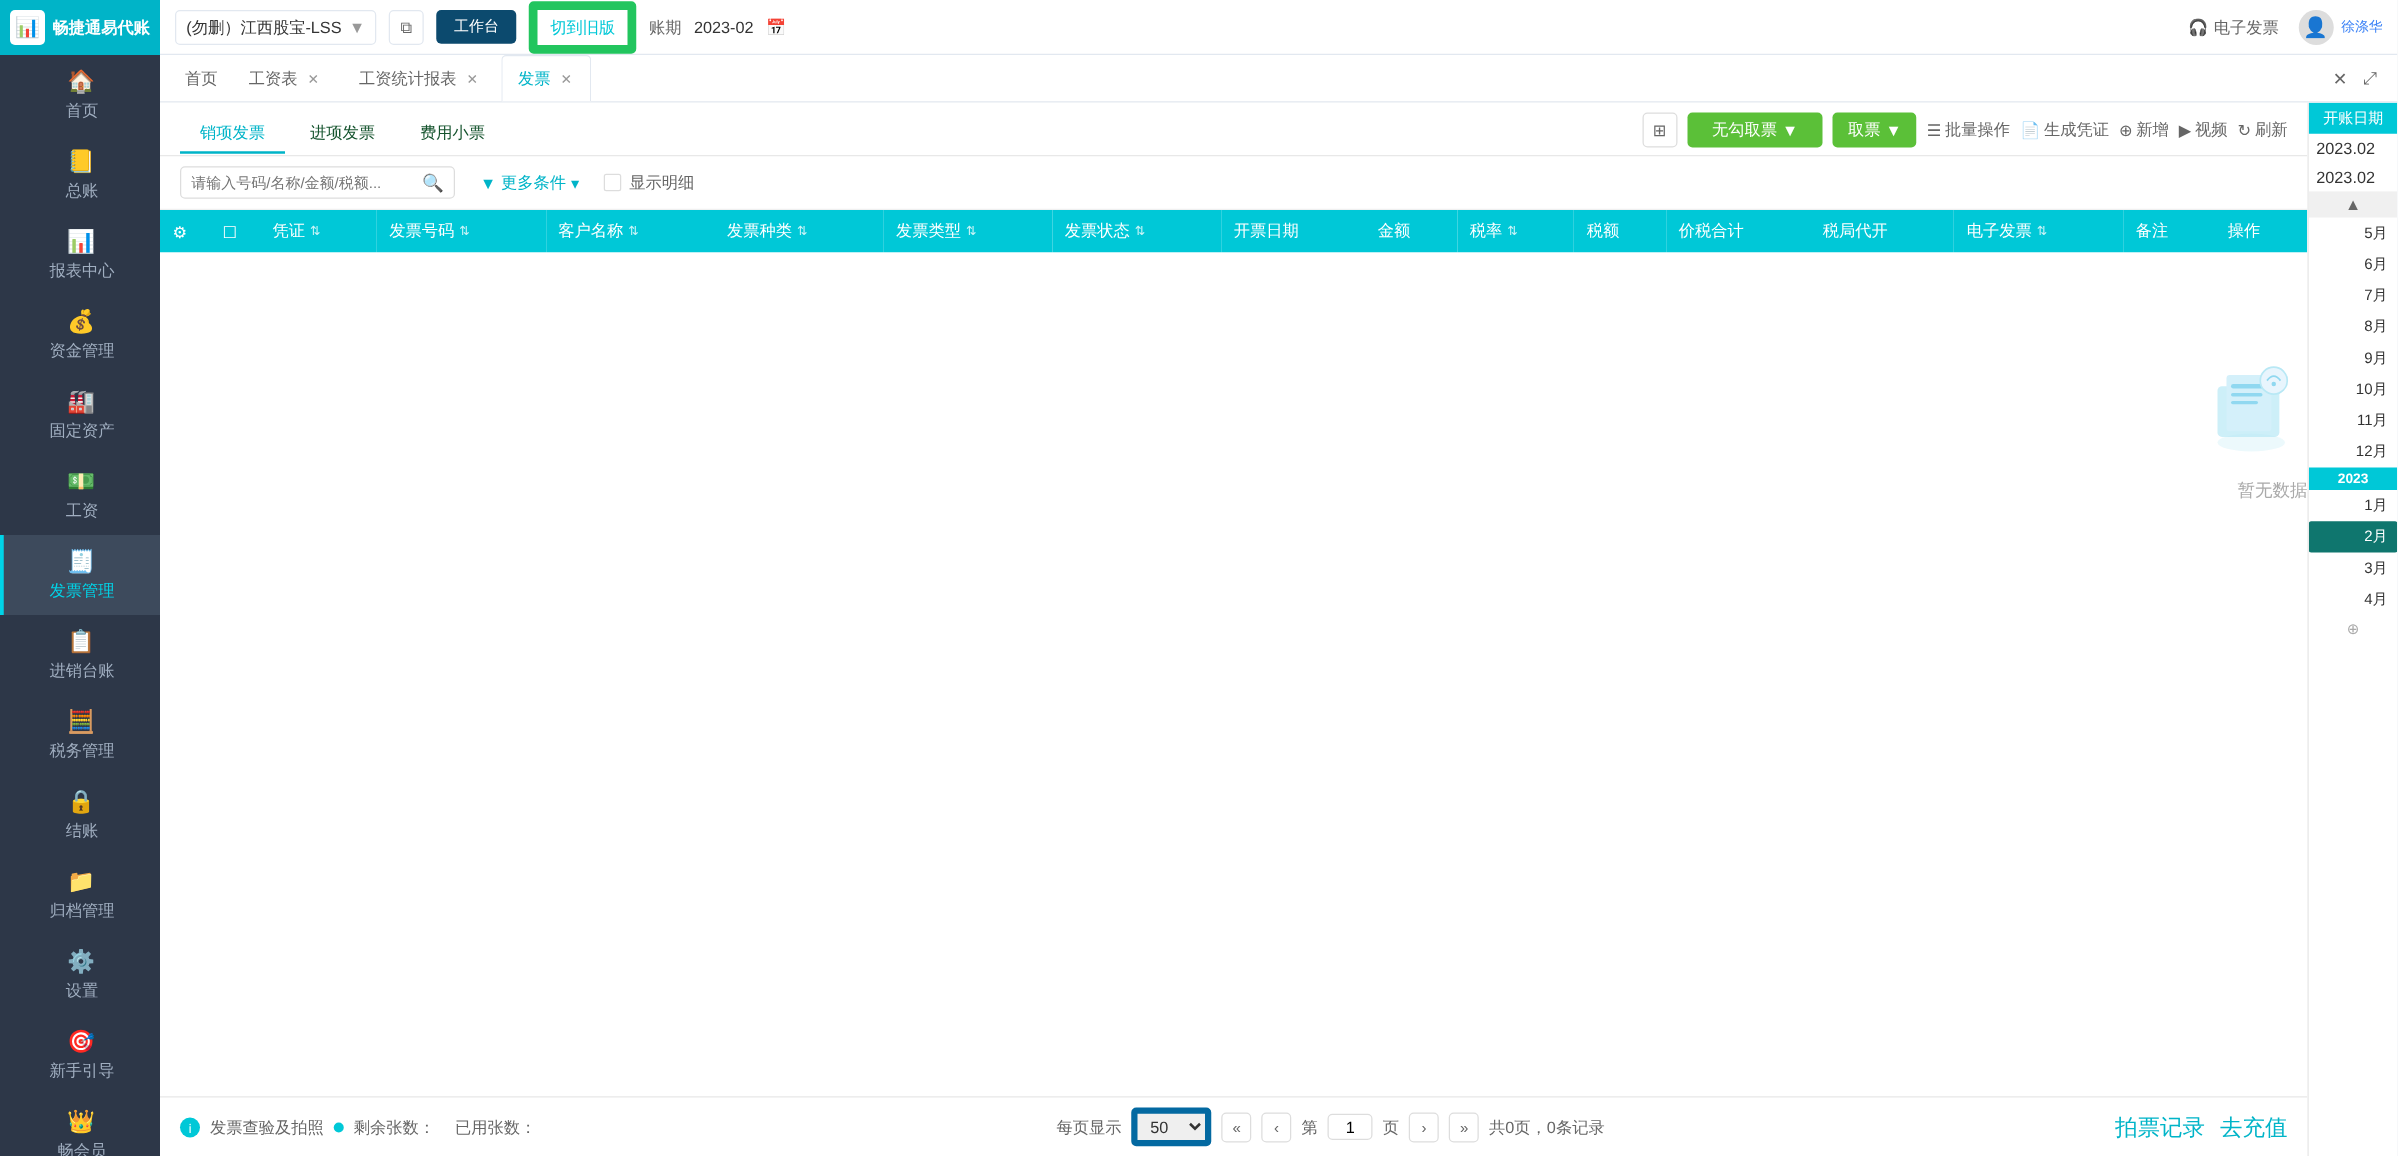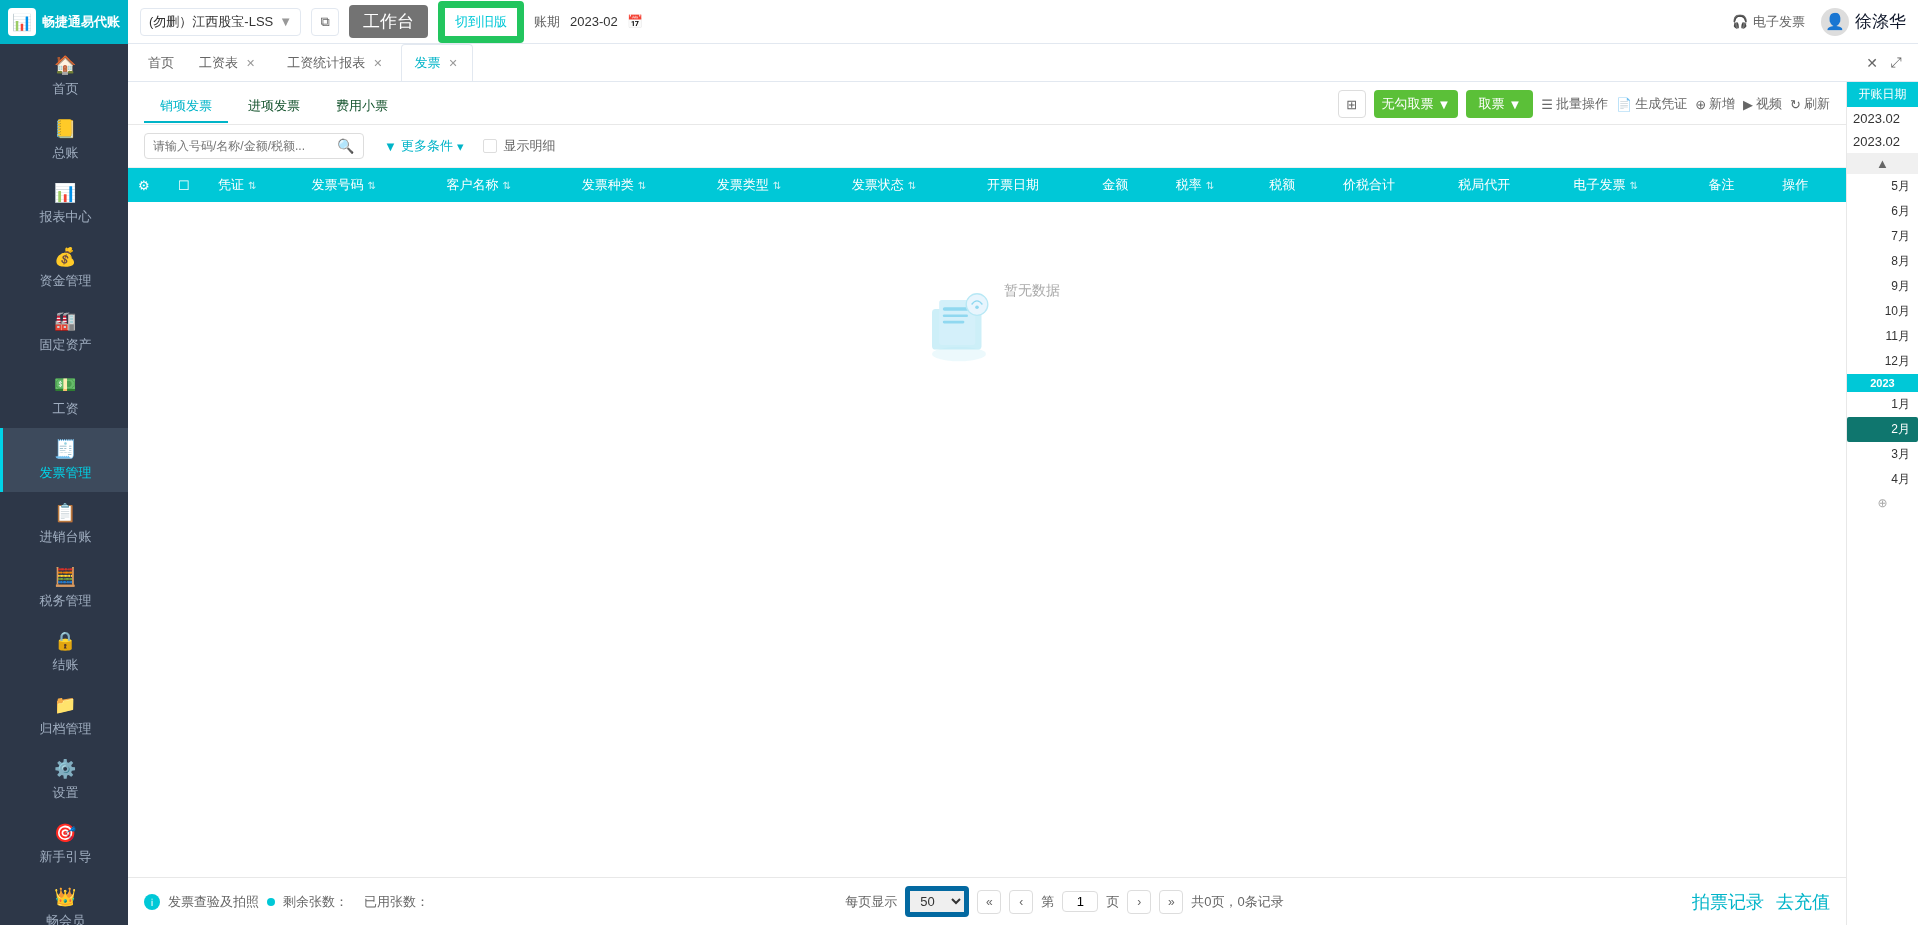--- a/index.html
+++ b/index.html
@@ -92,27 +92,27 @@
       height: 28px;
       border: 1px solid #e2e8f0;
       border-radius: 4px;
       display: flex;
       align-items: center;
       justify-content: center;
       cursor: pointer;
       color: #666;
     }
     .btn-workspace {
-      background: #737373;
+      background: #0c4a6e;
       color: white;
       border: none;
       border-radius: 4px;
       padding: 5px 14px;
       cursor: pointer;
-      font-size: 17px;
+      font-size: 12px;
     }
     .btn-old {
       border: 7px solid #22c55e;
       color: #00c8d7;
       background: white;
       border-radius: 4px;
       padding: 5px 10px;
       cursor: pointer;
       font-size: 13px;
     }
@@ -143,21 +143,21 @@
       width: 28px;
       height: 28px;
       border-radius: 50%;
       background: #ddd;
       display: flex;
       align-items: center;
       justify-content: center;
       font-size: 16px;
       color: #666;
     }
-    .user-name { color: #0f172a; font-size: 17px; }
+    .user-name { color: #3b82f6; font-size: 11px; }
 
     
     .tab-bar {
       background: white;
       display: flex;
       align-items: center;
       padding: 0 12px;
       border-bottom: 1px solid #e2e8f0;
       height: 38px;
       flex-shrink: 0;
@@ -246,21 +246,21 @@
       align-items: center;
       justify-content: center;
       cursor: pointer;
       color: #666;
     }
     .btn-no-match {
       background: #5bc038;
       color: white;
       border: none;
       border-radius: 4px;
-      padding: 5px 8px;
+      padding: 5px 20px;
       cursor: pointer;
       font-size: 13px;
       display: flex;
       align-items: center;
       gap: 4px;
     }
     .btn-take-ticket {
       background: #5bc038;
       color: white;
       border: none;
@@ -373,22 +373,22 @@
       text-align: center;
     }
     .th-settings {
       width: 40px;
       text-align: center;
     }
 
     
     .empty-state {
       display: flex;
-      flex-direction: row;
-      align-items: flex-start;
+      flex-direction: column;
+      align-items: flex-end;
       justify-content: center;
       padding: 80px 0;
       color: #999;
     }
     .empty-icon {
       width: 90px;
       height: 90px;
       margin-bottom: 12px;
     }
     .empty-text { font-size: 14px; color: #aaa; }

